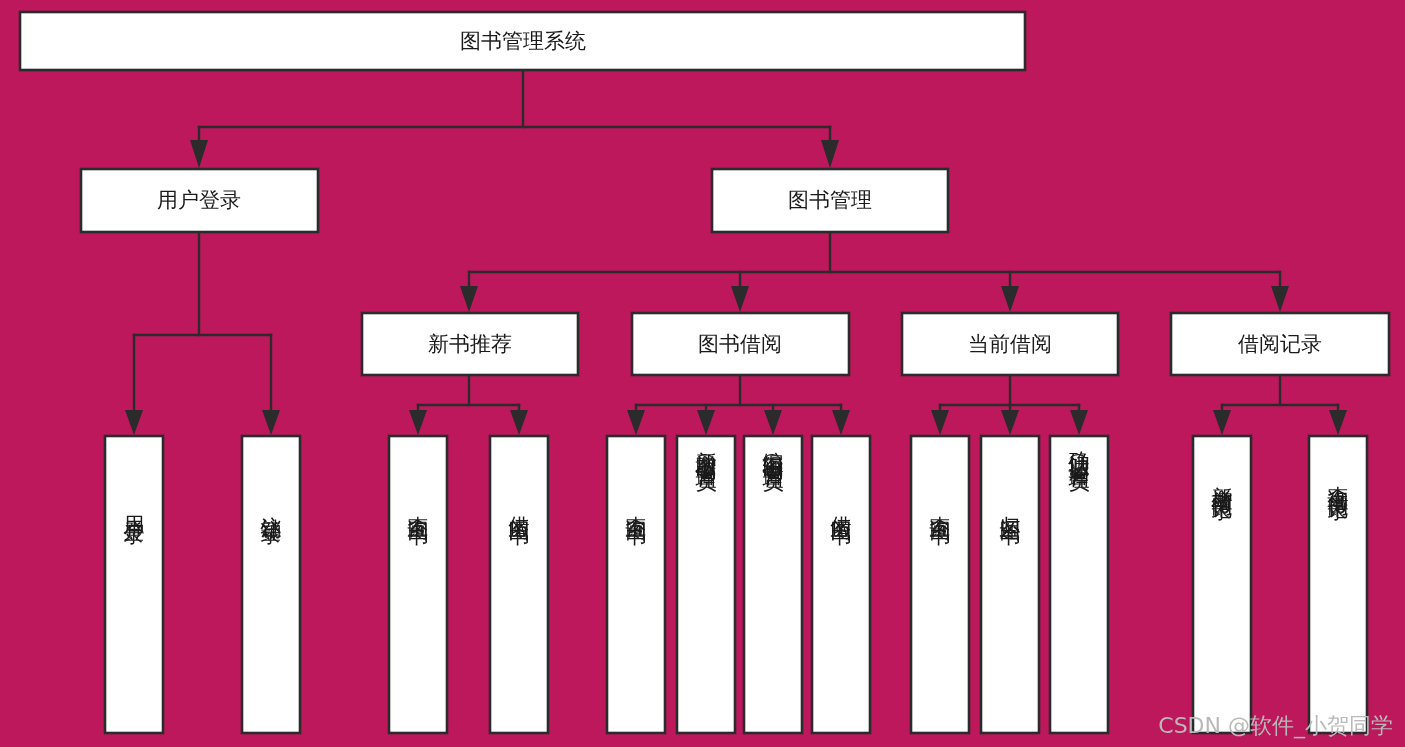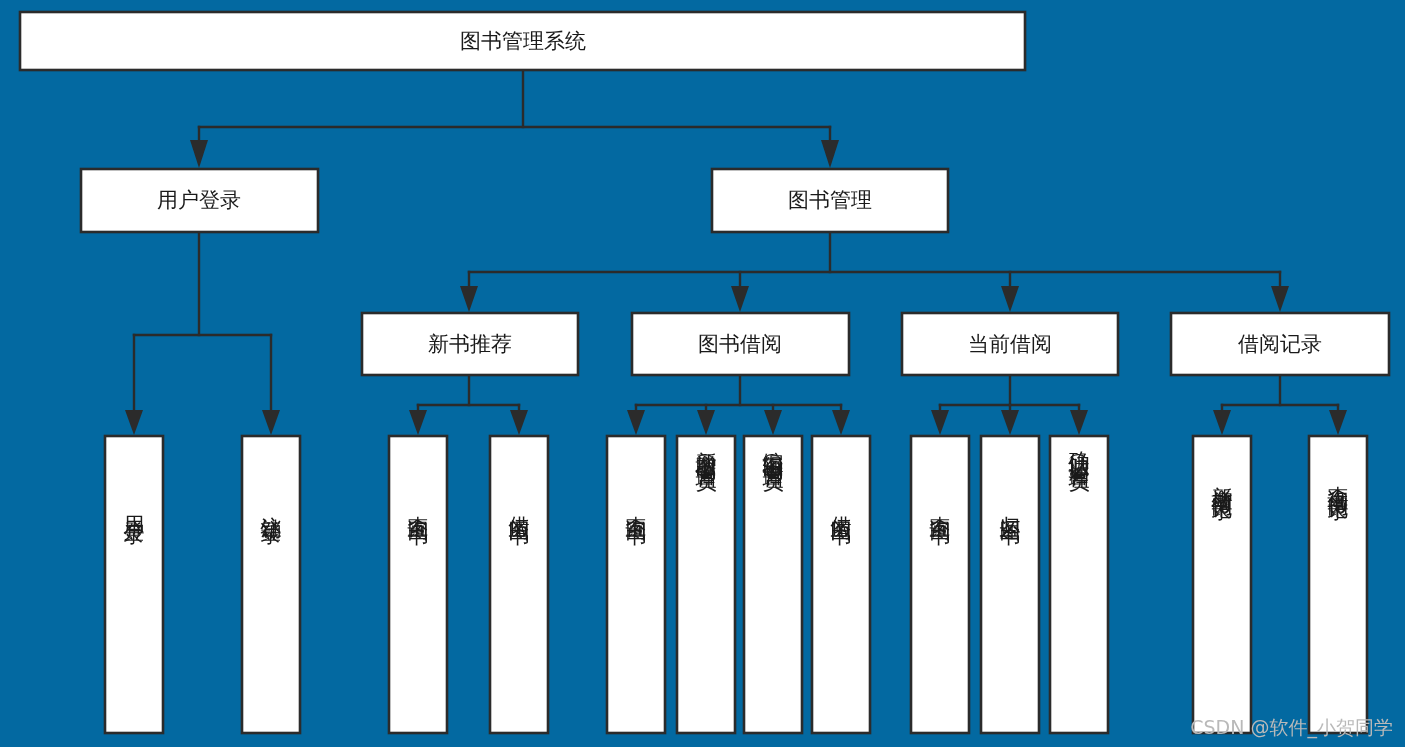--- a/index.html
+++ b/index.html
@@ -11,21 +11,21 @@
     width: 1405px;
     height: 747px;
     font-family: "DejaVu Sans", "Liberation Sans", sans-serif;
     overflow: hidden;
     position: relative;
   }
   #diagram-root {
     position: relative;
     width: 1405px;
     height: 747px;
-    background: #0369a1;
+    background: #be185d;
   }
   svg#tree-svg {
     position: absolute;
     left: 0;
     top: 0;
     width: 1405px;
     height: 747px;
     display: block;
   }
   .node-box {
@@ -56,21 +56,21 @@
     fill: #1a1a1a;
     text-anchor: middle;
     writing-mode: vertical-rl;
     letter-spacing: 3px;
   }
   .watermark {
     position: absolute;
     right: 12px;
     bottom: 6px;
     font-family: "DejaVu Sans", "Liberation Sans", sans-serif;
-    font-size: 19px;
+    font-size: 22px;
     color: #b9b9b9;
     white-space: nowrap;
     pointer-events: none;
     user-select: none;
   }
 </style>
 </head>
 <body>
 
 <div id="diagram-root">

